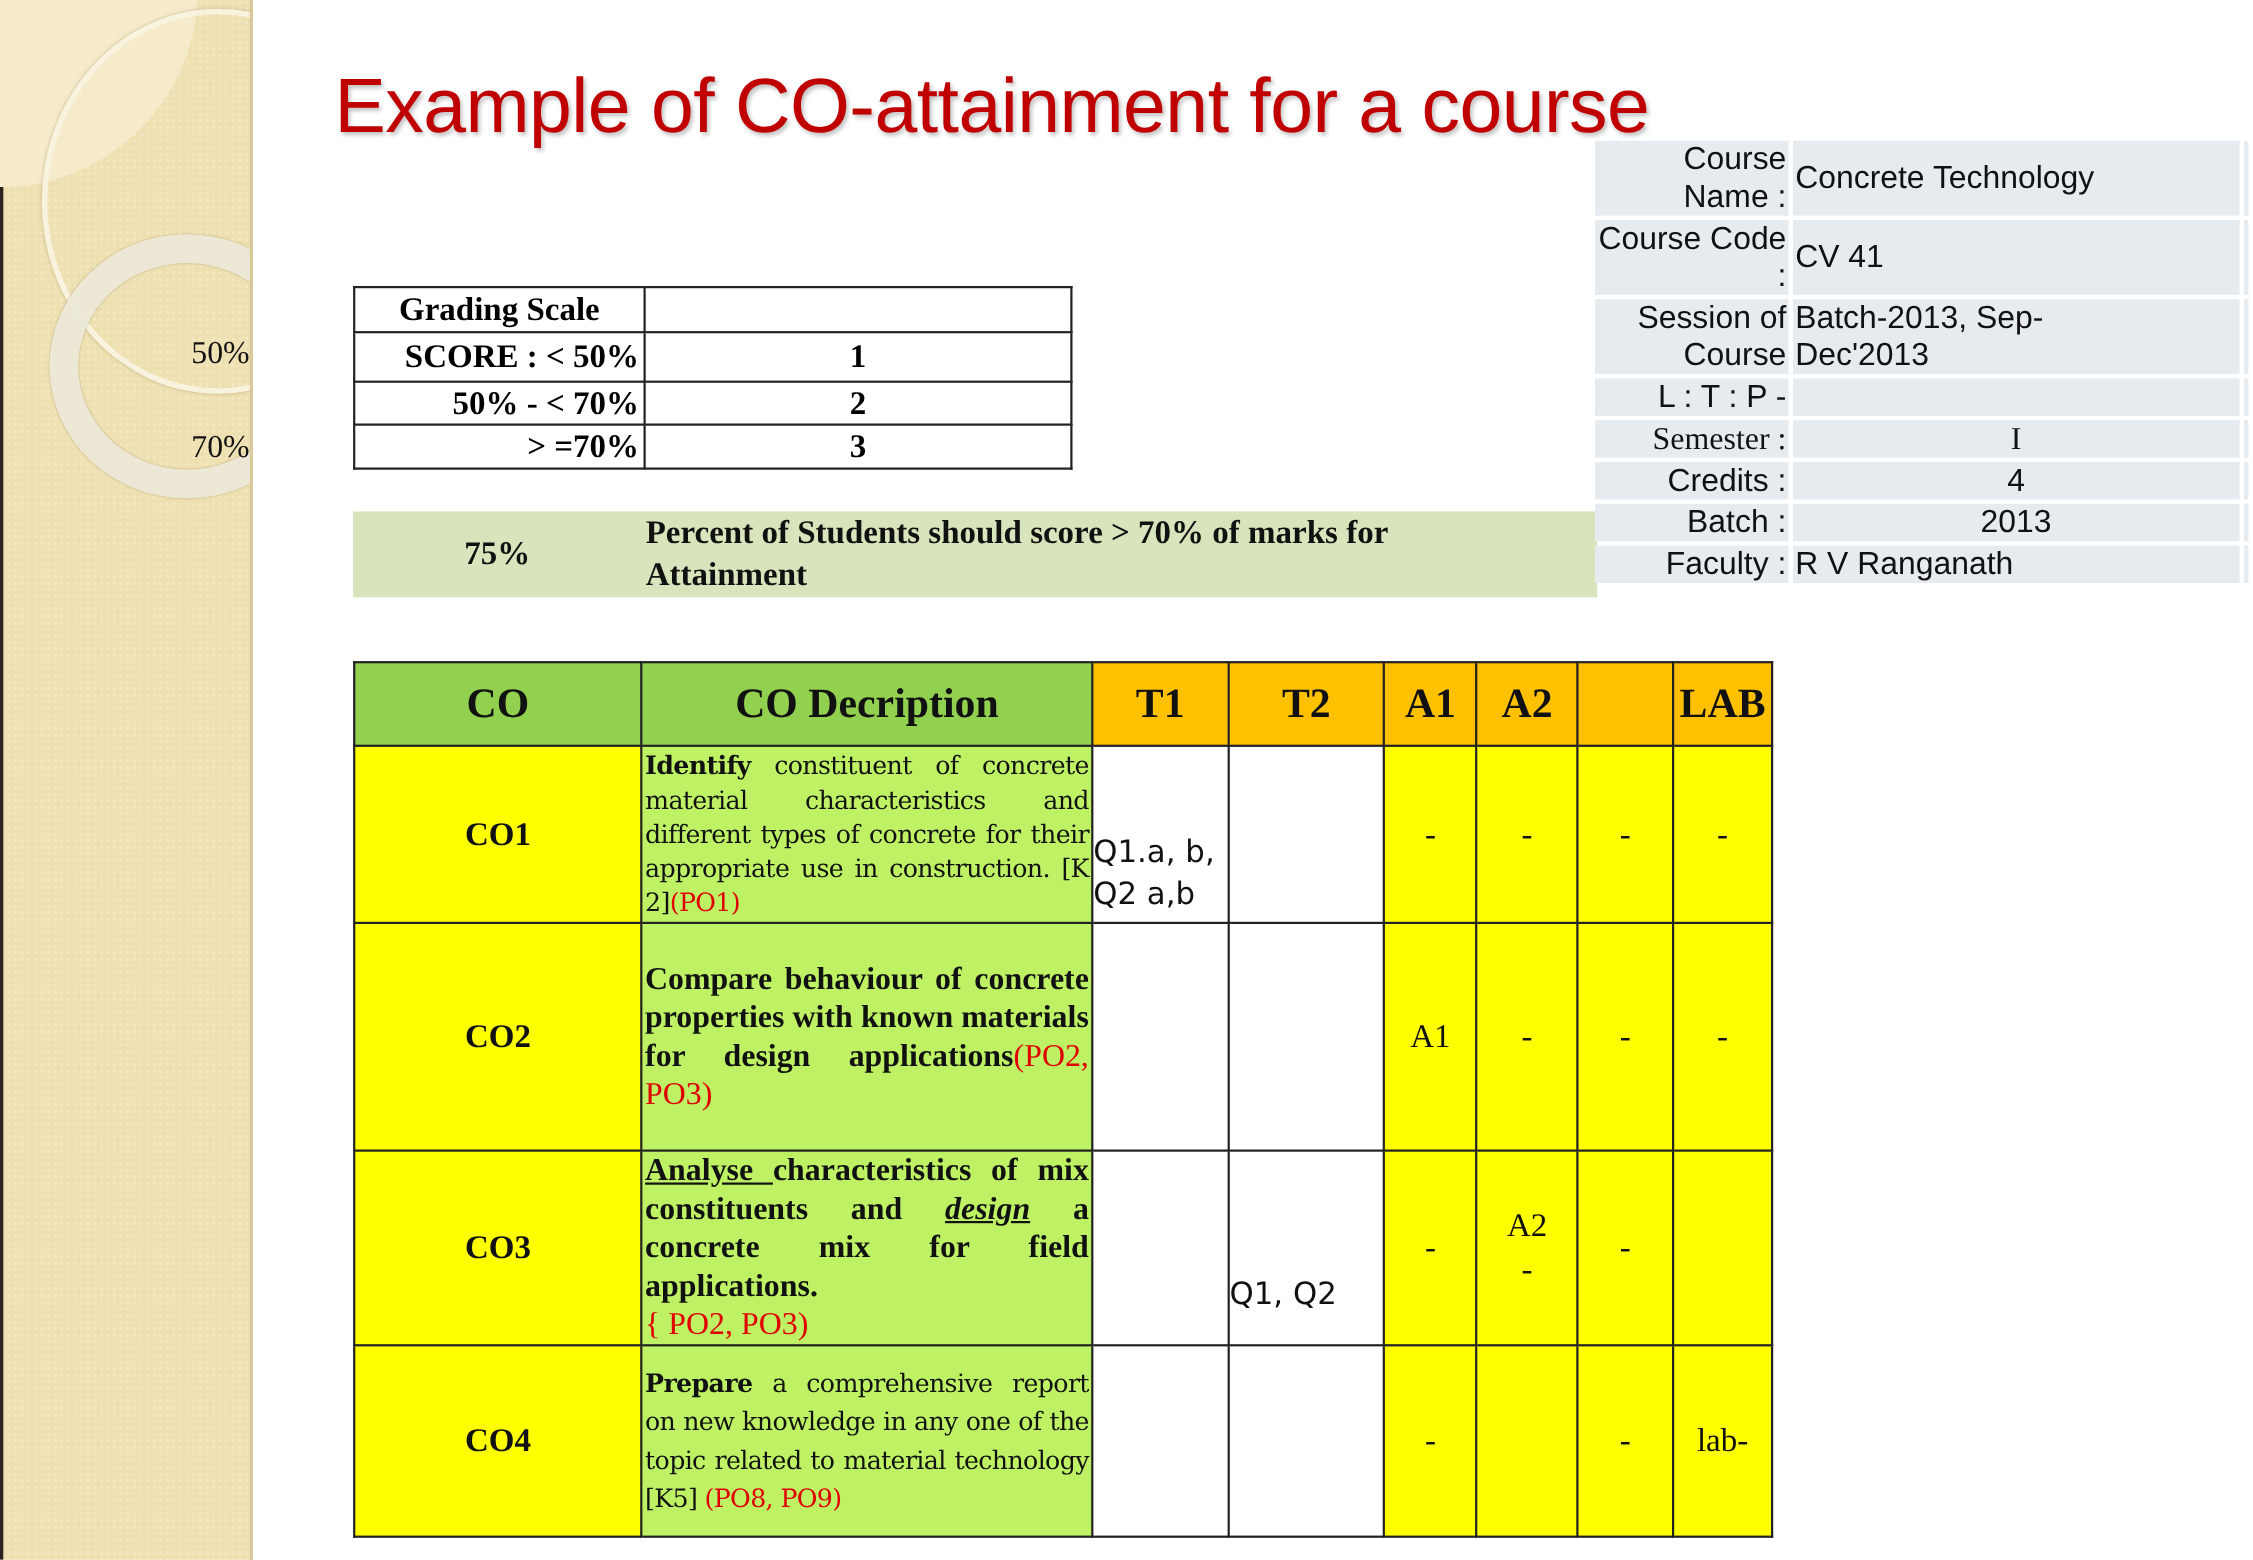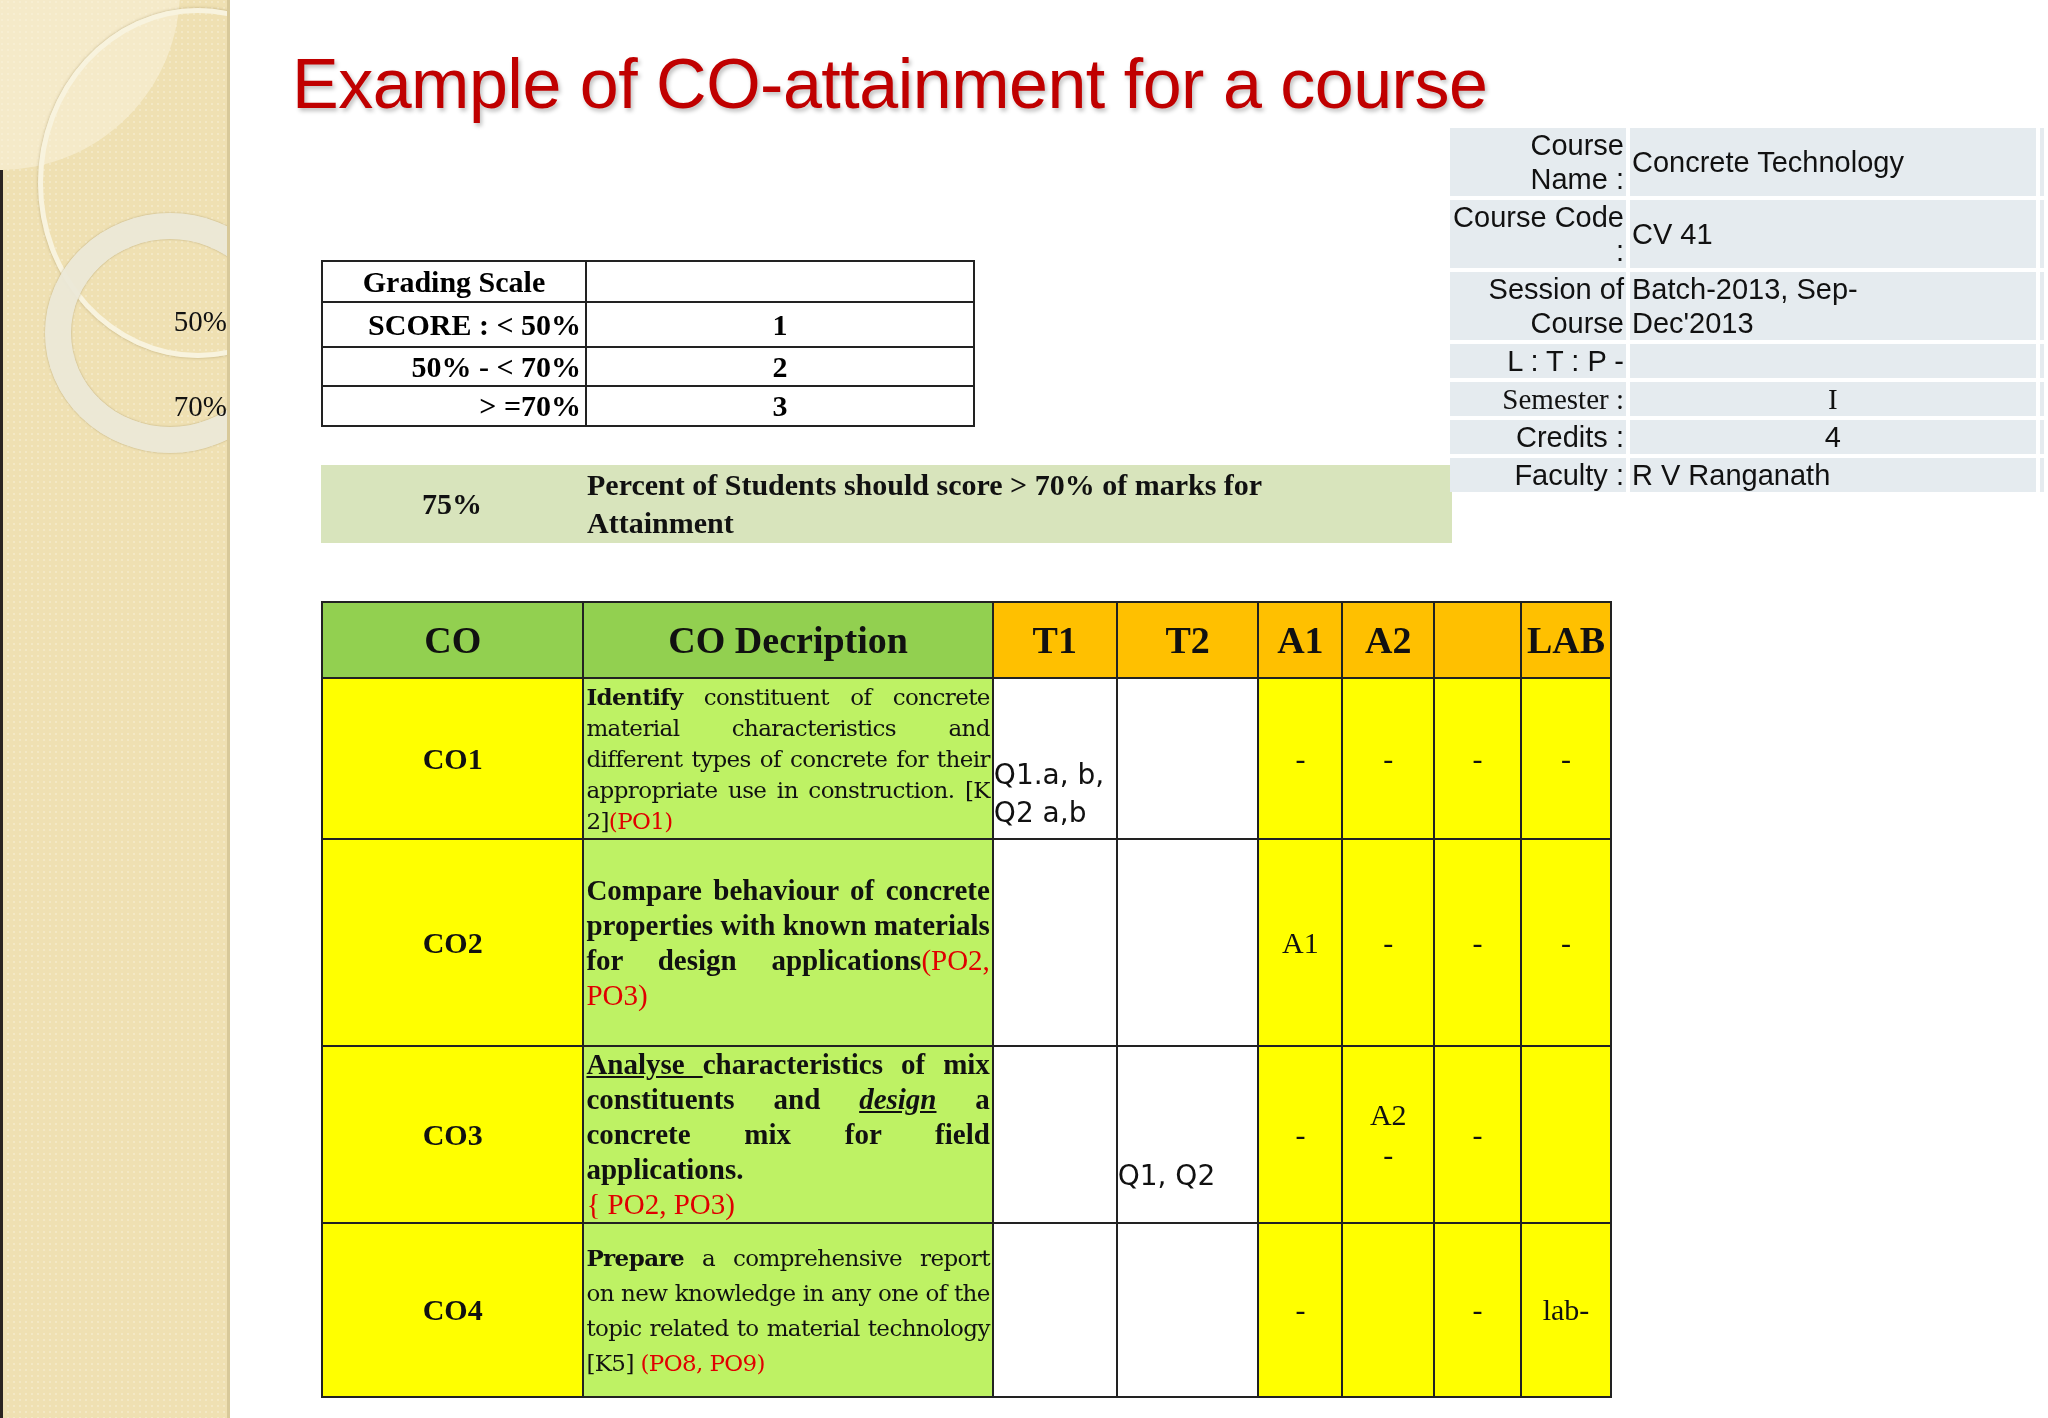--- a/index.html
+++ b/index.html
@@ -36,21 +36,21 @@
   .leaf {
     position: absolute; left: -60px; top: -40px; width: 240px; height: 210px;
     border-radius: 0 0 180px 0; background: rgba(250,243,220,0.55);
   }
   .side-label {
     position: absolute; right: 0; font-size: 29px; color: #111;
     font-family: "Liberation Serif", serif;
   }
 
   .title {
-    position: absolute; left: 288px; top: 40px; margin: 4px;
+    position: absolute; left: 288px; top: 40px; margin: 16px;
     font-family: "Liberation Sans", sans-serif; font-weight: normal;
     font-size: 70px; color: #c00000; letter-spacing: -0.5px;
     text-shadow: 2px 3px 4px rgba(0,0,0,0.25);
     white-space: nowrap;
   }
 
   table { border-collapse: collapse; }
 
   .grading {
     position: absolute; left: 321px; top: 260px; width: 654px;
@@ -174,20 +174,25 @@
     <td class="x"></td>
   </tr>
   <tr style="height:33px;font-family:Liberation Serif, serif;">
     <td class="k">Semester :</td>
     <td class="v center">I</td>
     <td class="x"></td>
   </tr>
   <tr style="height:33px;">
     <td class="k">Credits :</td>
     <td class="v center">4</td>
+    <td class="x"></td>
+  </tr>
+  <tr style="height:33px;">
+    <td class="k">Batch :</td>
+    <td class="v center">2013</td>
     <td class="x"></td>
   </tr>
   <tr style="height:30px;">
     <td class="k">Faculty :</td>
     <td class="v">R V Ranganath</td>
     <td class="x"></td>
   </tr>
 </tbody>
   </table>
 

